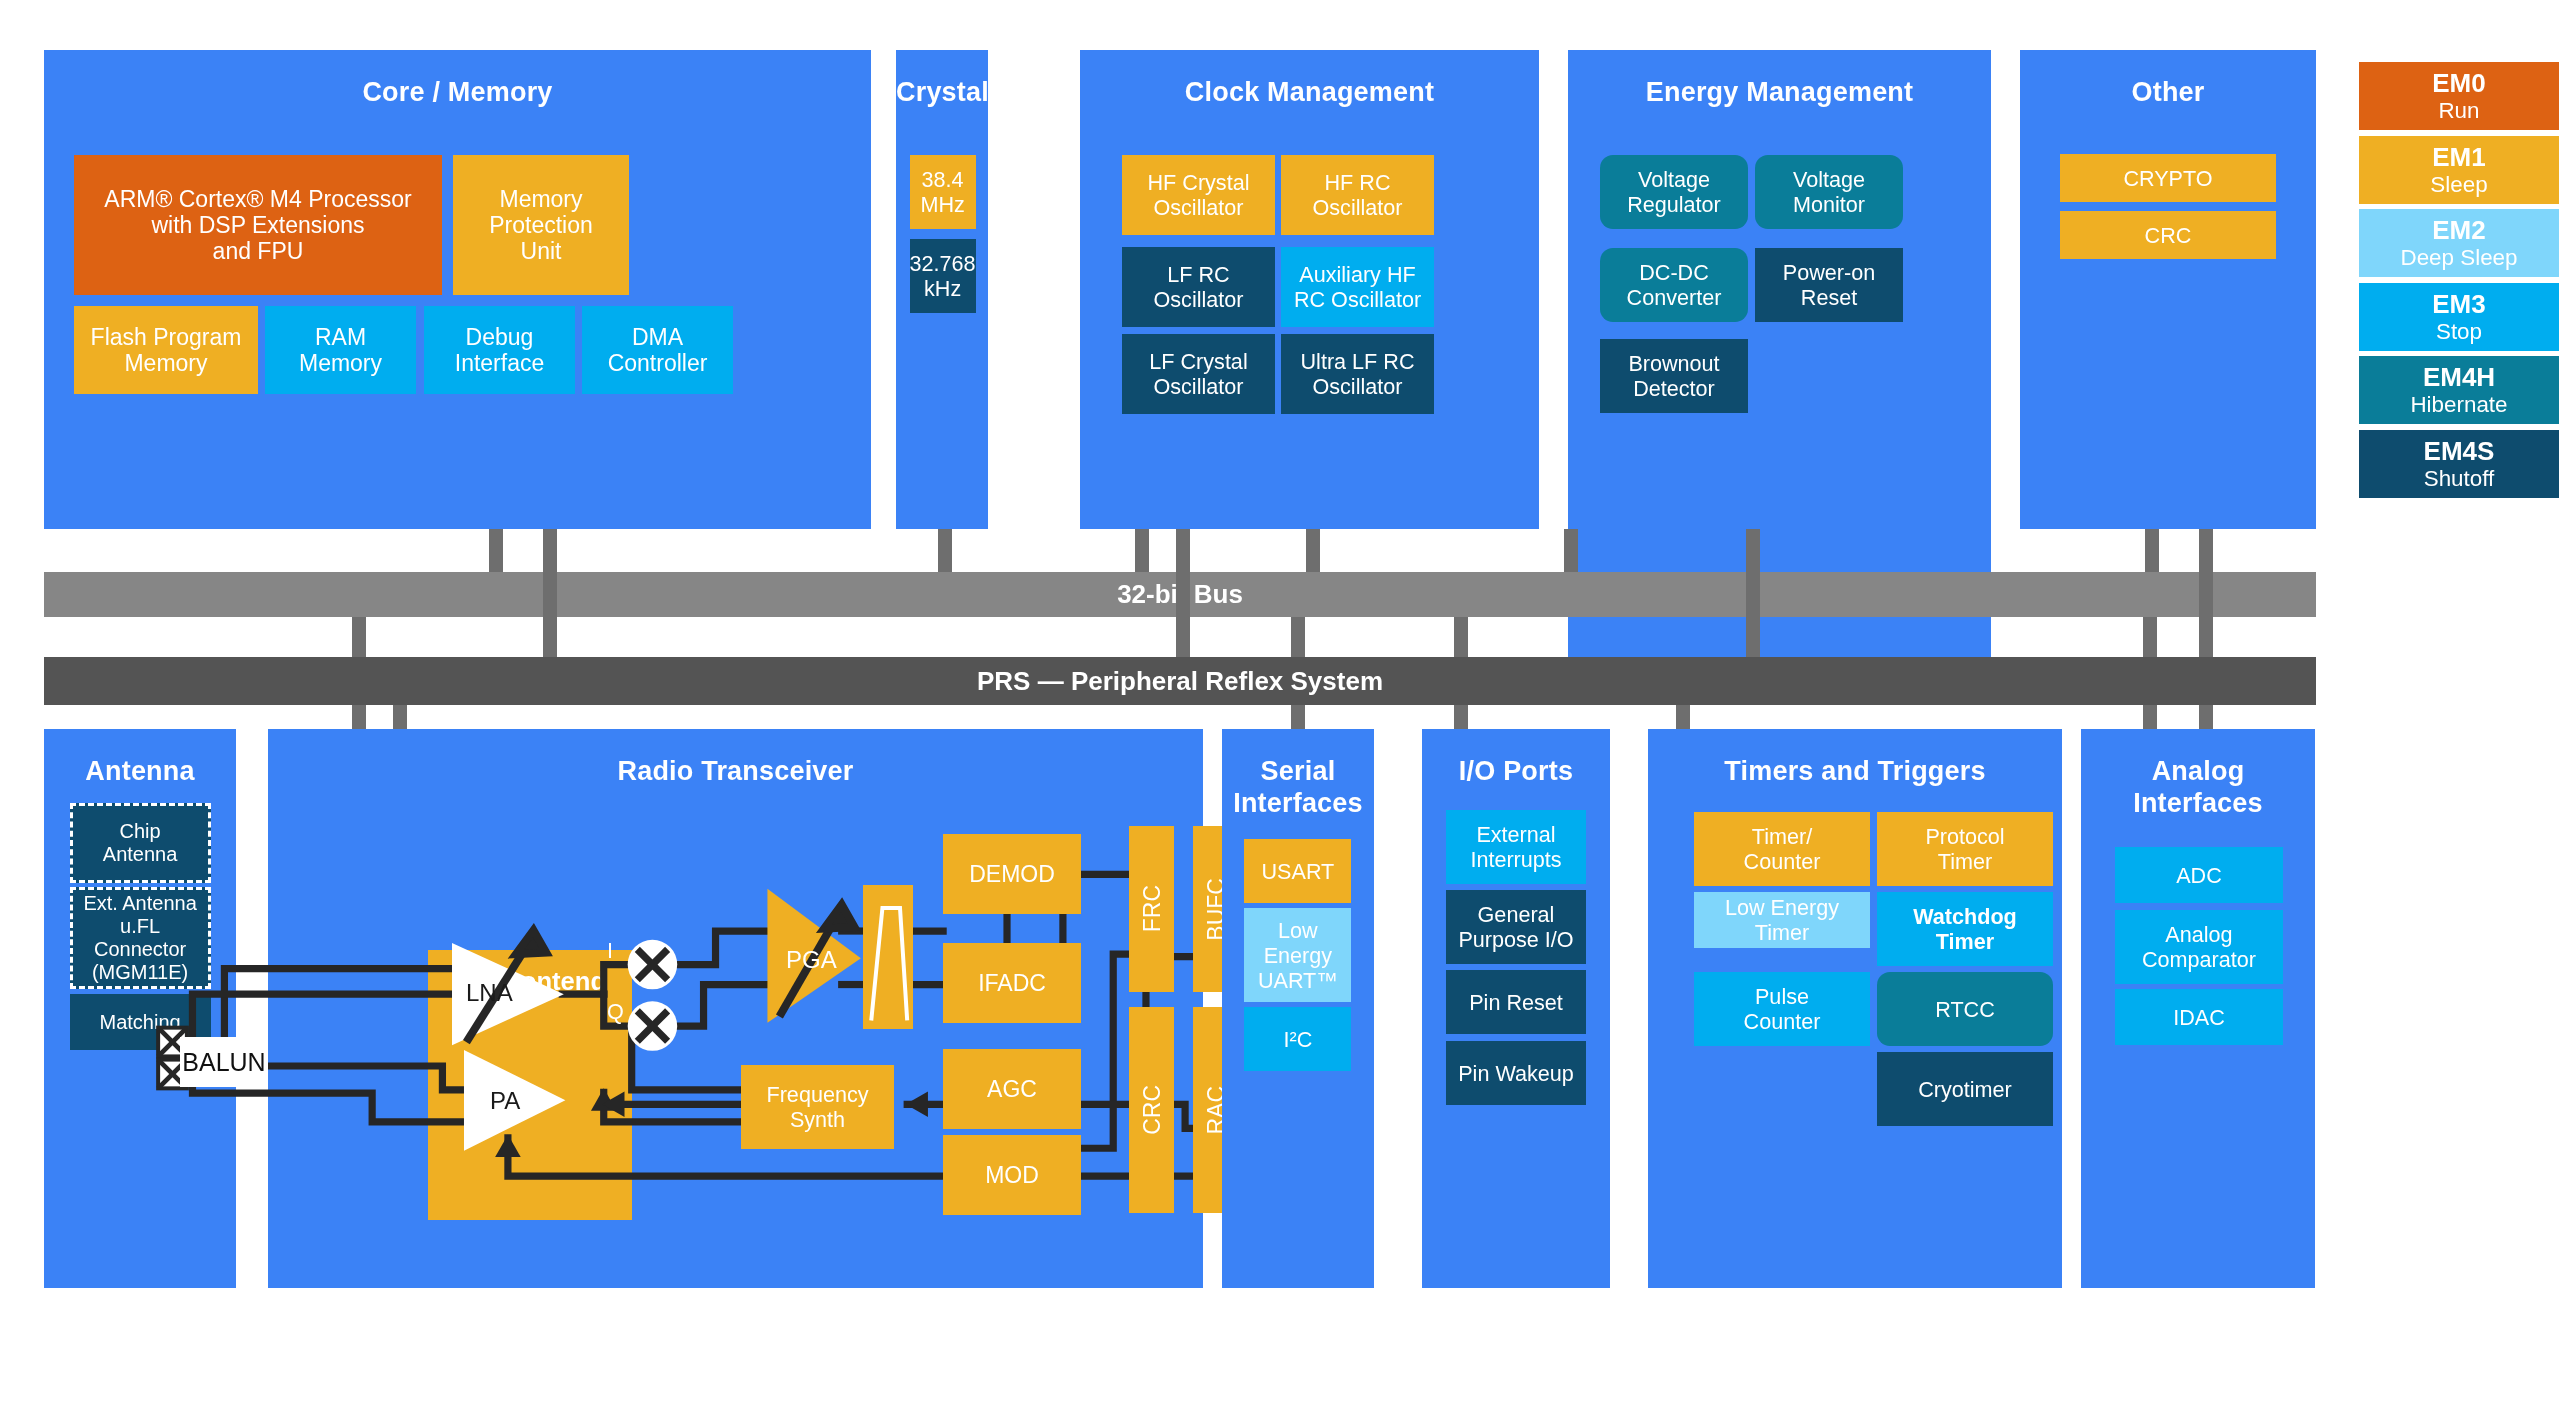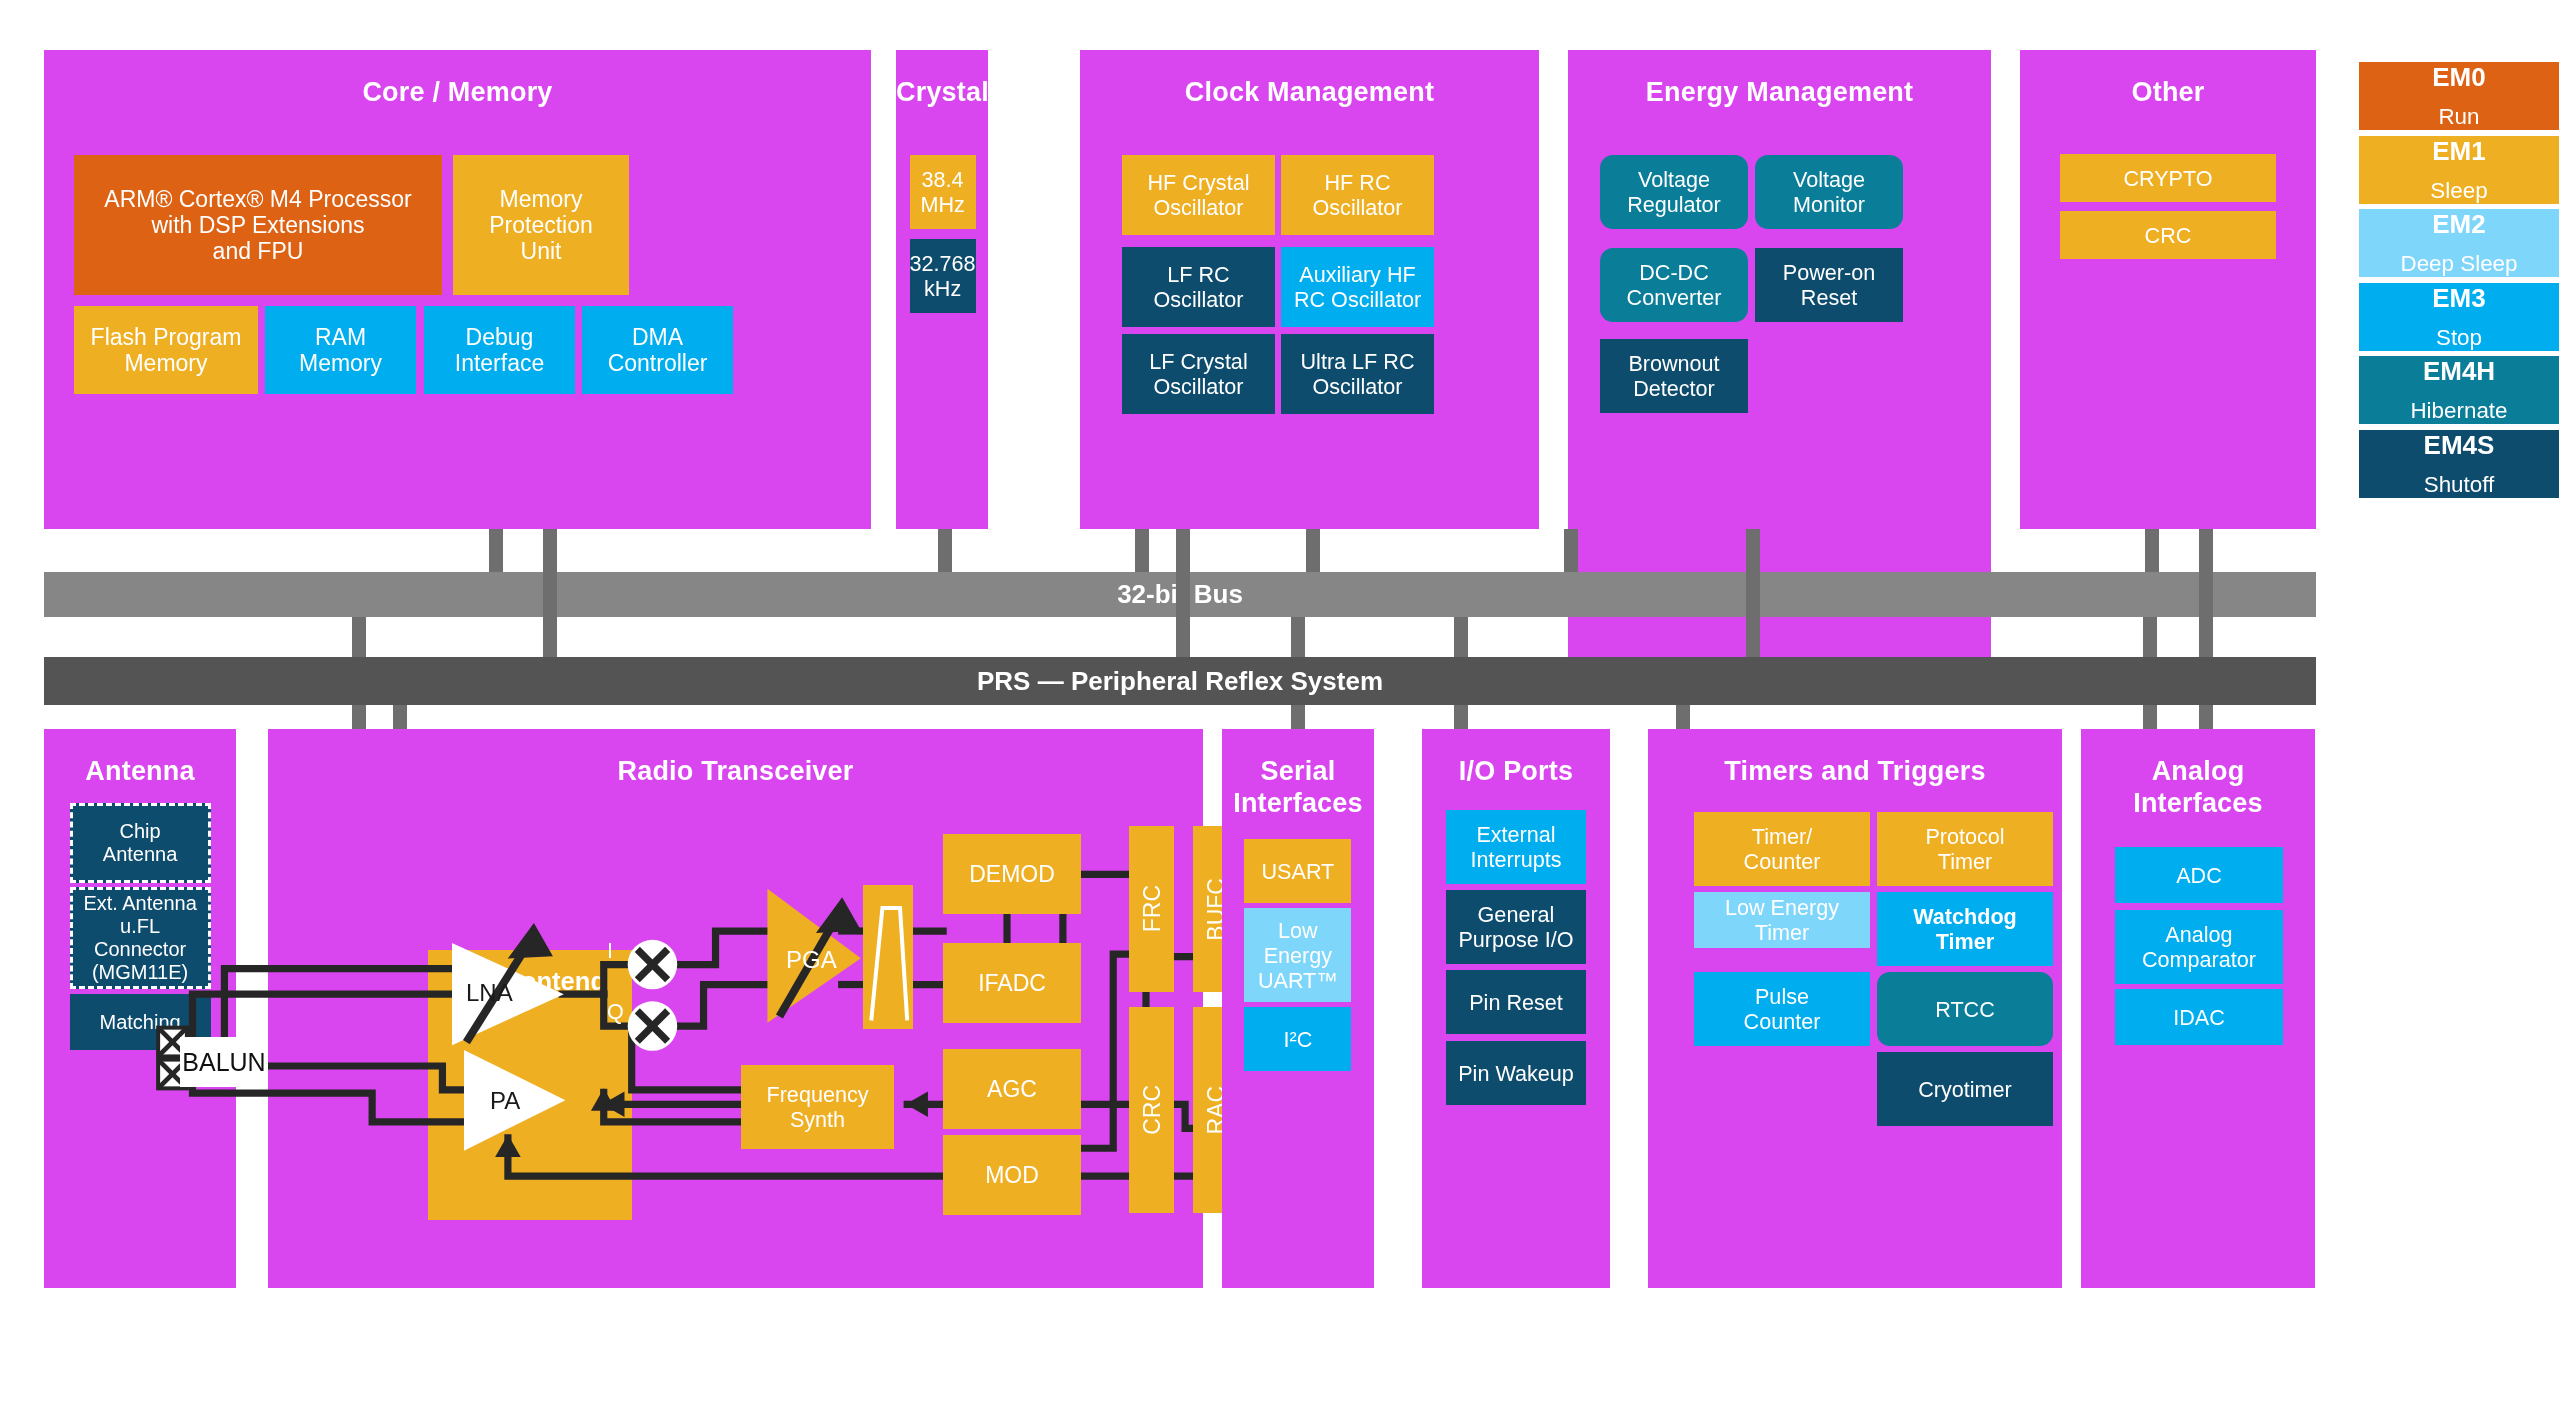--- a/index.html
+++ b/index.html
@@ -1,20 +1,20 @@
 <!DOCTYPE html>
 <html style="font-size:12.8px"><head>
 <meta charset="utf-8">
 <style>
   html,body{margin:0;padding:0;background:#ffffff;}
   body{width:2576px;height:1425px;position:relative;overflow:hidden;
        font-family:"Liberation Sans","DejaVu Sans",sans-serif;}
   #stage{position:absolute;left:0;top:0;width:2576px;height:1425px;}
 
-  .panel{position:absolute;background:#d946ef;box-sizing:border-box;}
+  .panel{position:absolute;background:#3b82f6;box-sizing:border-box;}
   .panel-title{position:absolute;left:0;right:0;text-align:center;color:#ffffff;
                font-weight:bold;font-size:27px;line-height:32px;letter-spacing:0.2px;}
 
   .blk{position:absolute;box-sizing:border-box;display:flex;align-items:center;
        justify-content:center;text-align:center;color:#ffffff;font-size:23px;
        line-height:26px;padding:1.6px 4.8px;}
   .blk.sm{font-size:21.6px;line-height:25px;}
   .blk.tiny{font-size:20px;line-height:23px;}
 
   .c-orange{background:#dd6213;}
@@ -26,21 +26,21 @@
   .dashed{border:3.2px dashed #ffffff;background:#0e4c6e;}
 
   .bus{position:absolute;display:flex;align-items:center;justify-content:center;
        color:#fff;font-weight:bold;font-size:26px;}
   .bus32{background:#868686;}
   .prs{background:#545454;}
 
   .stub{position:absolute;background:#6e6e6e;}
 
   .em{position:absolute;box-sizing:border-box;display:flex;flex-direction:column;
-      align-items:center;justify-content:space-between;color:#fff;}
+      align-items:center;justify-content:center;color:#fff;}
   .em b{font-size:26px;line-height:30px;font-weight:bold;}
   .em span{font-size:22.4px;line-height:25.6px;}
 
   
   .rf-box{position:absolute;background:#efaf23;}
   .rf-title{position:absolute;color:#ffffff;font-weight:bold;font-size:25.6px;}
   .wht-lbl{position:absolute;color:#1a1a1a;font-size:24px;}
   .amb-lbl{position:absolute;color:#ffffff;font-size:24px;}
   .balun{position:absolute;background:#ffffff;color:#111;display:flex;
          align-items:center;justify-content:center;font-size:25px;}

